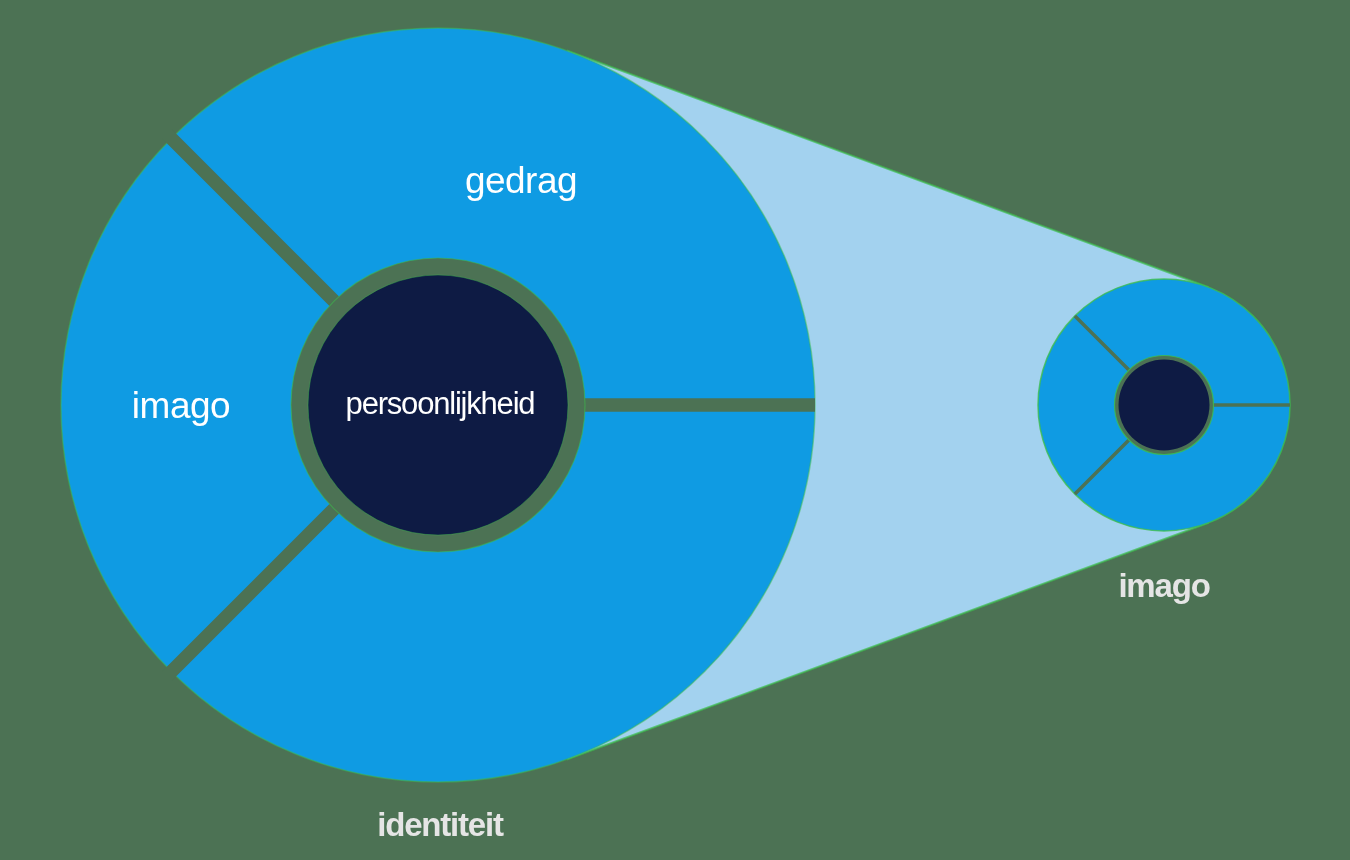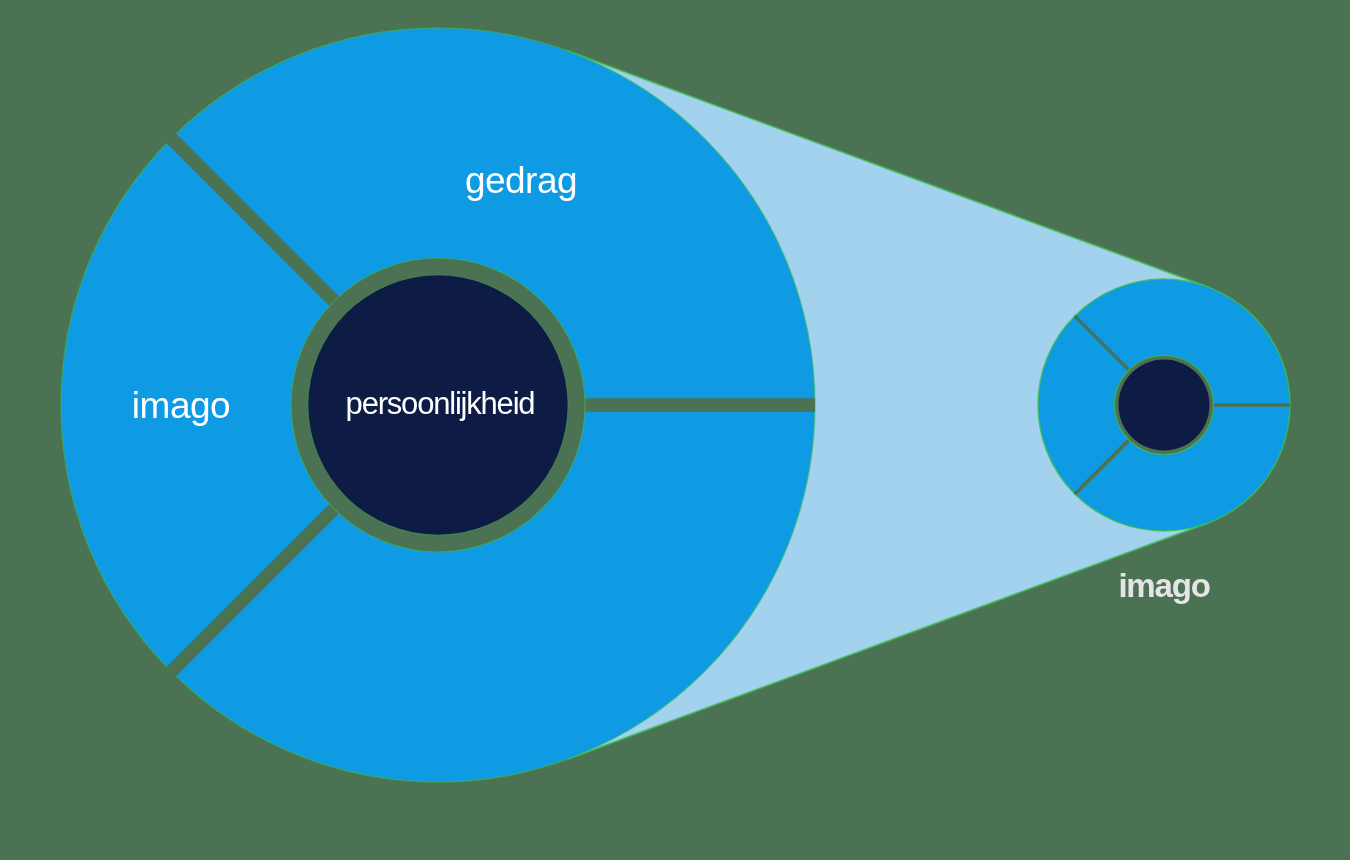--- a/index.html
+++ b/index.html
@@ -81,15 +81,16 @@
     <circle cx="1164" cy="405" r="45.5" fill="#0E1B44"></circle>
   </svg>
 
   <div class="label seg-label" id="label-gedrag">gedrag</div>
 
   <div class="label seg-label" id="label-design">imago</div>
 
 
   <div class="label core-label" id="label-persoonlijkheid">persoonlijkheid</div>
 
+  <div class="label caption" id="caption-identiteit">identiteit</div>
 
   <div class="label caption" id="caption-imago">imago</div>
 </div>
 
 </body></html>

